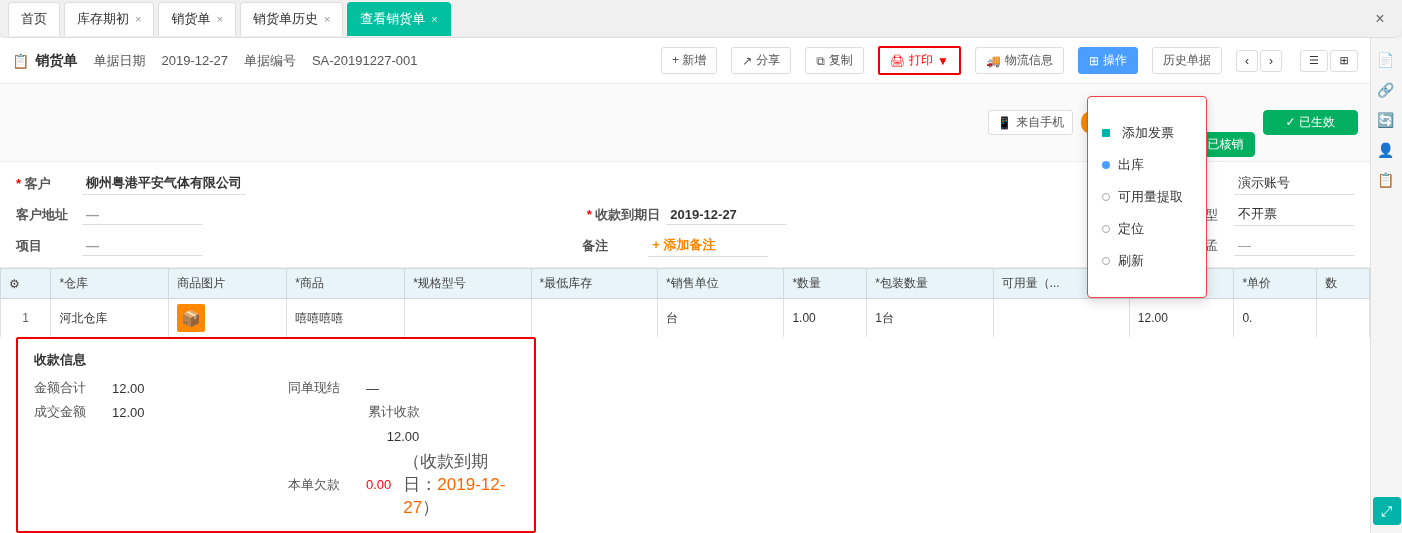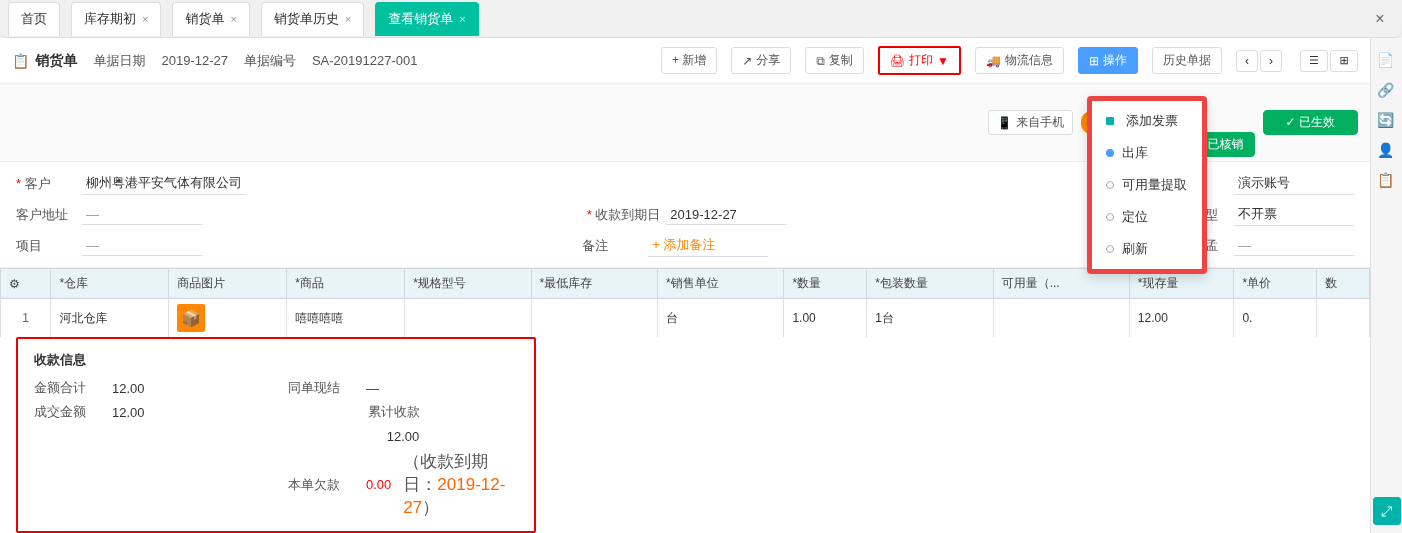--- a/index.html
+++ b/index.html
@@ -1,21 +1,21 @@
 <!DOCTYPE html>
 <html><head>
   <meta charset="utf-8">
   <style>
     * { box-sizing: border-box; margin: 0; padding: 0; }
     body { font-family: "Microsoft YaHei", "PingFang SC", sans-serif; font-size: 13px; background: #f5f5f5; color: #333; overflow: hidden; }
 
     
     .tab-bar {
       display: flex; align-items: center; background: #f0f0f0; border-bottom: 1px solid #ddd;
-      height: 38px; padding: 0 8px; gap: 11px; position: relative; border-radius: 7px;
+      height: 38px; padding: 0 8px; gap: 4px; position: relative; border-radius: 7px;
     }
     .tab-item {
       display: flex; align-items: center; padding: 6px 12px; border-radius: 4px 4px 0 0;
       cursor: pointer; font-size: 13px; gap: 6px; height: 34px;
       background: #fff; border: 1px solid #ddd; border-bottom: none;
     }
     .tab-item.green { background: #00c0a0; color: #fff; border-color: #00c0a0; }
     .tab-close { font-size: 11px; color: #999; cursor: pointer; }
     .tab-item.green .tab-close { color: rgba(255,255,255,0.8); }
     .close-btn { margin-left: auto; width: 28px; height: 28px; display: flex; align-items: center; justify-content: center; cursor: pointer; font-size: 16px; color: #666; }
@@ -60,21 +60,21 @@
     .nav-arrow { width: 22px; height: 22px; border: 1px solid #ddd; border-radius: 3px; display: flex; align-items: center; justify-content: center; cursor: pointer; background: #fff; font-size: 12px; }
     .view-btns { display: flex; gap: 2px; margin-left: 4px; }
     .view-btn { width: 28px; height: 22px; border: 1px solid #ddd; border-radius: 3px; display: flex; align-items: center; justify-content: center; cursor: pointer; background: #fff; font-size: 11px; }
 
     
     .form-section {
       padding: 10px 16px; border-bottom: 1px solid #eee; background: #fff;
     }
     .form-row { display: flex; align-items: center; margin-bottom: 8px; gap: 0; }
     .form-row:last-child { margin-bottom: 0; }
-    .field-group { display: flex; align-items: center; flex: 1; gap: 6px; }
+    .field-group { display: flex; align-items: center; flex: 1; gap: 6px; font-weight: bold; }
     .field-label { color: #555; white-space: nowrap; min-width: 60px; }
     .field-label.required::before { content: "* "; color: #f00; }
     .field-value { color: #333; border-bottom: 1px solid #ddd; min-width: 120px; padding: 2px 4px; }
     .field-value.dashes { color: #999; }
     .field-right { margin-left: auto; display: flex; align-items: center; gap: 16px; }
 
     
     .table-wrap { flex: 1; overflow: auto; }
     table { width: 100%; border-collapse: collapse; font-size: 12px; }
     thead th {
@@ -90,24 +90,24 @@
     .bottom-section { border-top: 2px solid #e00; padding: 12px 16px; background: #fff; }
     .info-title { font-weight: bold; margin-bottom: 10px; font-size: 13px; }
     .info-grid { display: grid; grid-template-columns: 1fr 1fr; gap: 6px 24px; }
     .info-row { display: flex; align-items: center; gap: 8px; font-size: 13px; }
     .info-label { color: #555; white-space: nowrap; min-width: 70px; }
     .info-value { color: #333; }
     .info-value.red { color: #f00; }
 
     
     .dropdown-menu {
-      position: absolute; background: #fff; border: 5px solid #ef4444;
+      position: absolute; background: #fff; border: 1px solid #ef4444;
       border-radius: 4px; box-shadow: 0 4px 12px rgba(0,0,0,0.15);
       z-index: 100; top: 60px; right: 180px; min-width: 120px;
-      padding: 4px 0;
+      padding: 20px 0;
     }
     .dropdown-item {
       display: flex; align-items: center; gap: 8px; padding: 7px 14px;
       cursor: pointer; font-size: 13px; color: #333;
     }
     .dropdown-dot { width: 8px; height: 8px; border-radius: 50%; display: inline-block; }
     .dot-blue { background: #4a9eff; }
     .dot-empty { border: 1px solid #aaa; background: #fff; }
 
     

